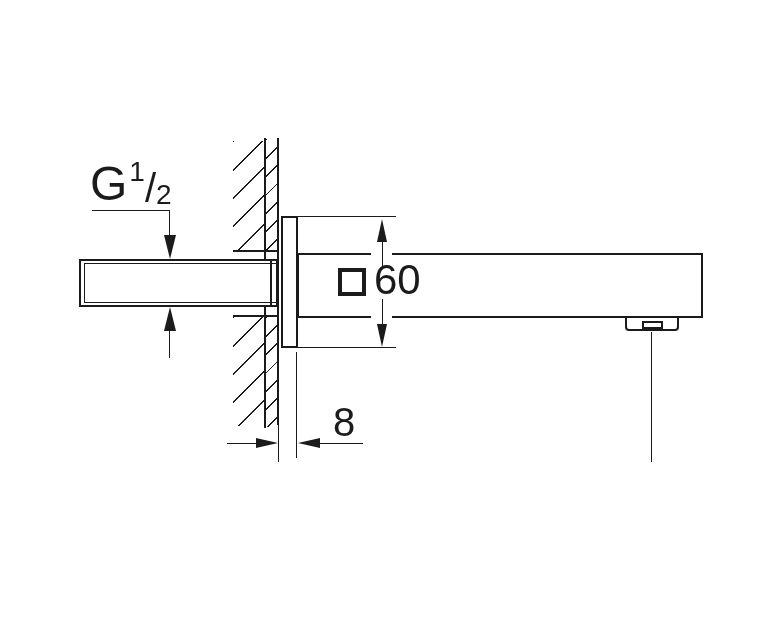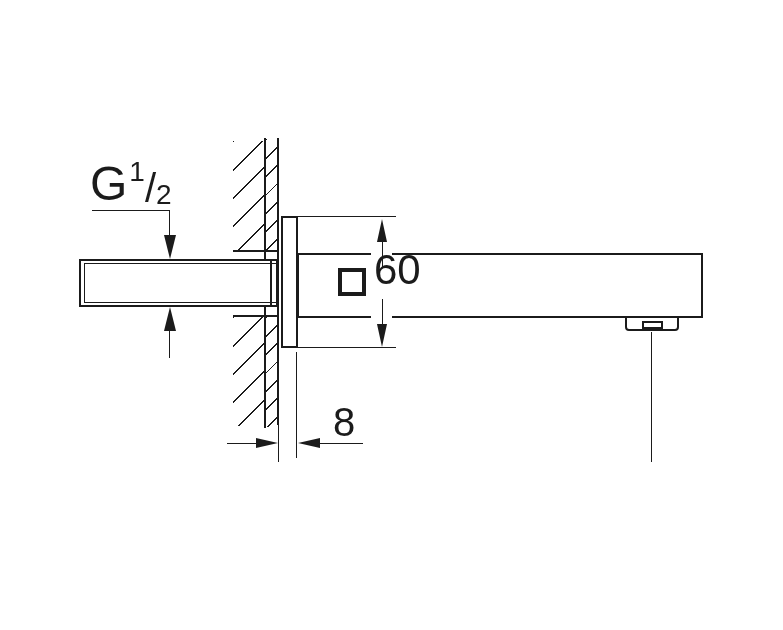--- a/index.html
+++ b/index.html
@@ -98,21 +98,21 @@
   <div class="arr arr-up" style="left:164px;top:307px;"></div>
   <div class="vline" style="left:169px;top:330px;height:28px;"></div>
 
   <div class="hline" style="left:296px;top:216px;width:100px;"></div>
   <div class="hline" style="left:296px;top:346.5px;width:100px;"></div>
   <div class="arr arr-up-sm" style="left:376.5px;top:218.5px;"></div>
   <div class="vline" style="left:381.5px;top:239px;height:28px;"></div>
   <div class="vline" style="left:381.5px;top:299px;height:28px;"></div>
   <div class="arr arr-down-sm" style="left:376.5px;top:324px;"></div>
   <div class="sq-symbol"></div>
-  <div class="dim-text" style="left:374px;top:249px;">60</div>
+  <div class="dim-text" style="left:374px;top:259px;">60</div>
 
   <div class="vline" style="left:296px;top:352px;height:106px;"></div>
   <div class="hline" style="left:227px;top:442.5px;width:30px;"></div>
   <div class="arr arr-right" style="left:256px;top:437.8px;"></div>
   <div class="arr arr-left" style="left:298px;top:437.8px;"></div>
   <div class="hline" style="left:319px;top:442.5px;width:44px;"></div>
   <div class="dim-text dim-text-8" style="left:323px;top:402px;width:42px;text-align:center;">8</div>
 
   <div class="arr arr-left-lg" style="left:279px;top:464.2px;"></div>
   <div class="hline" style="left:301px;top:469px;width:129px;"></div>

